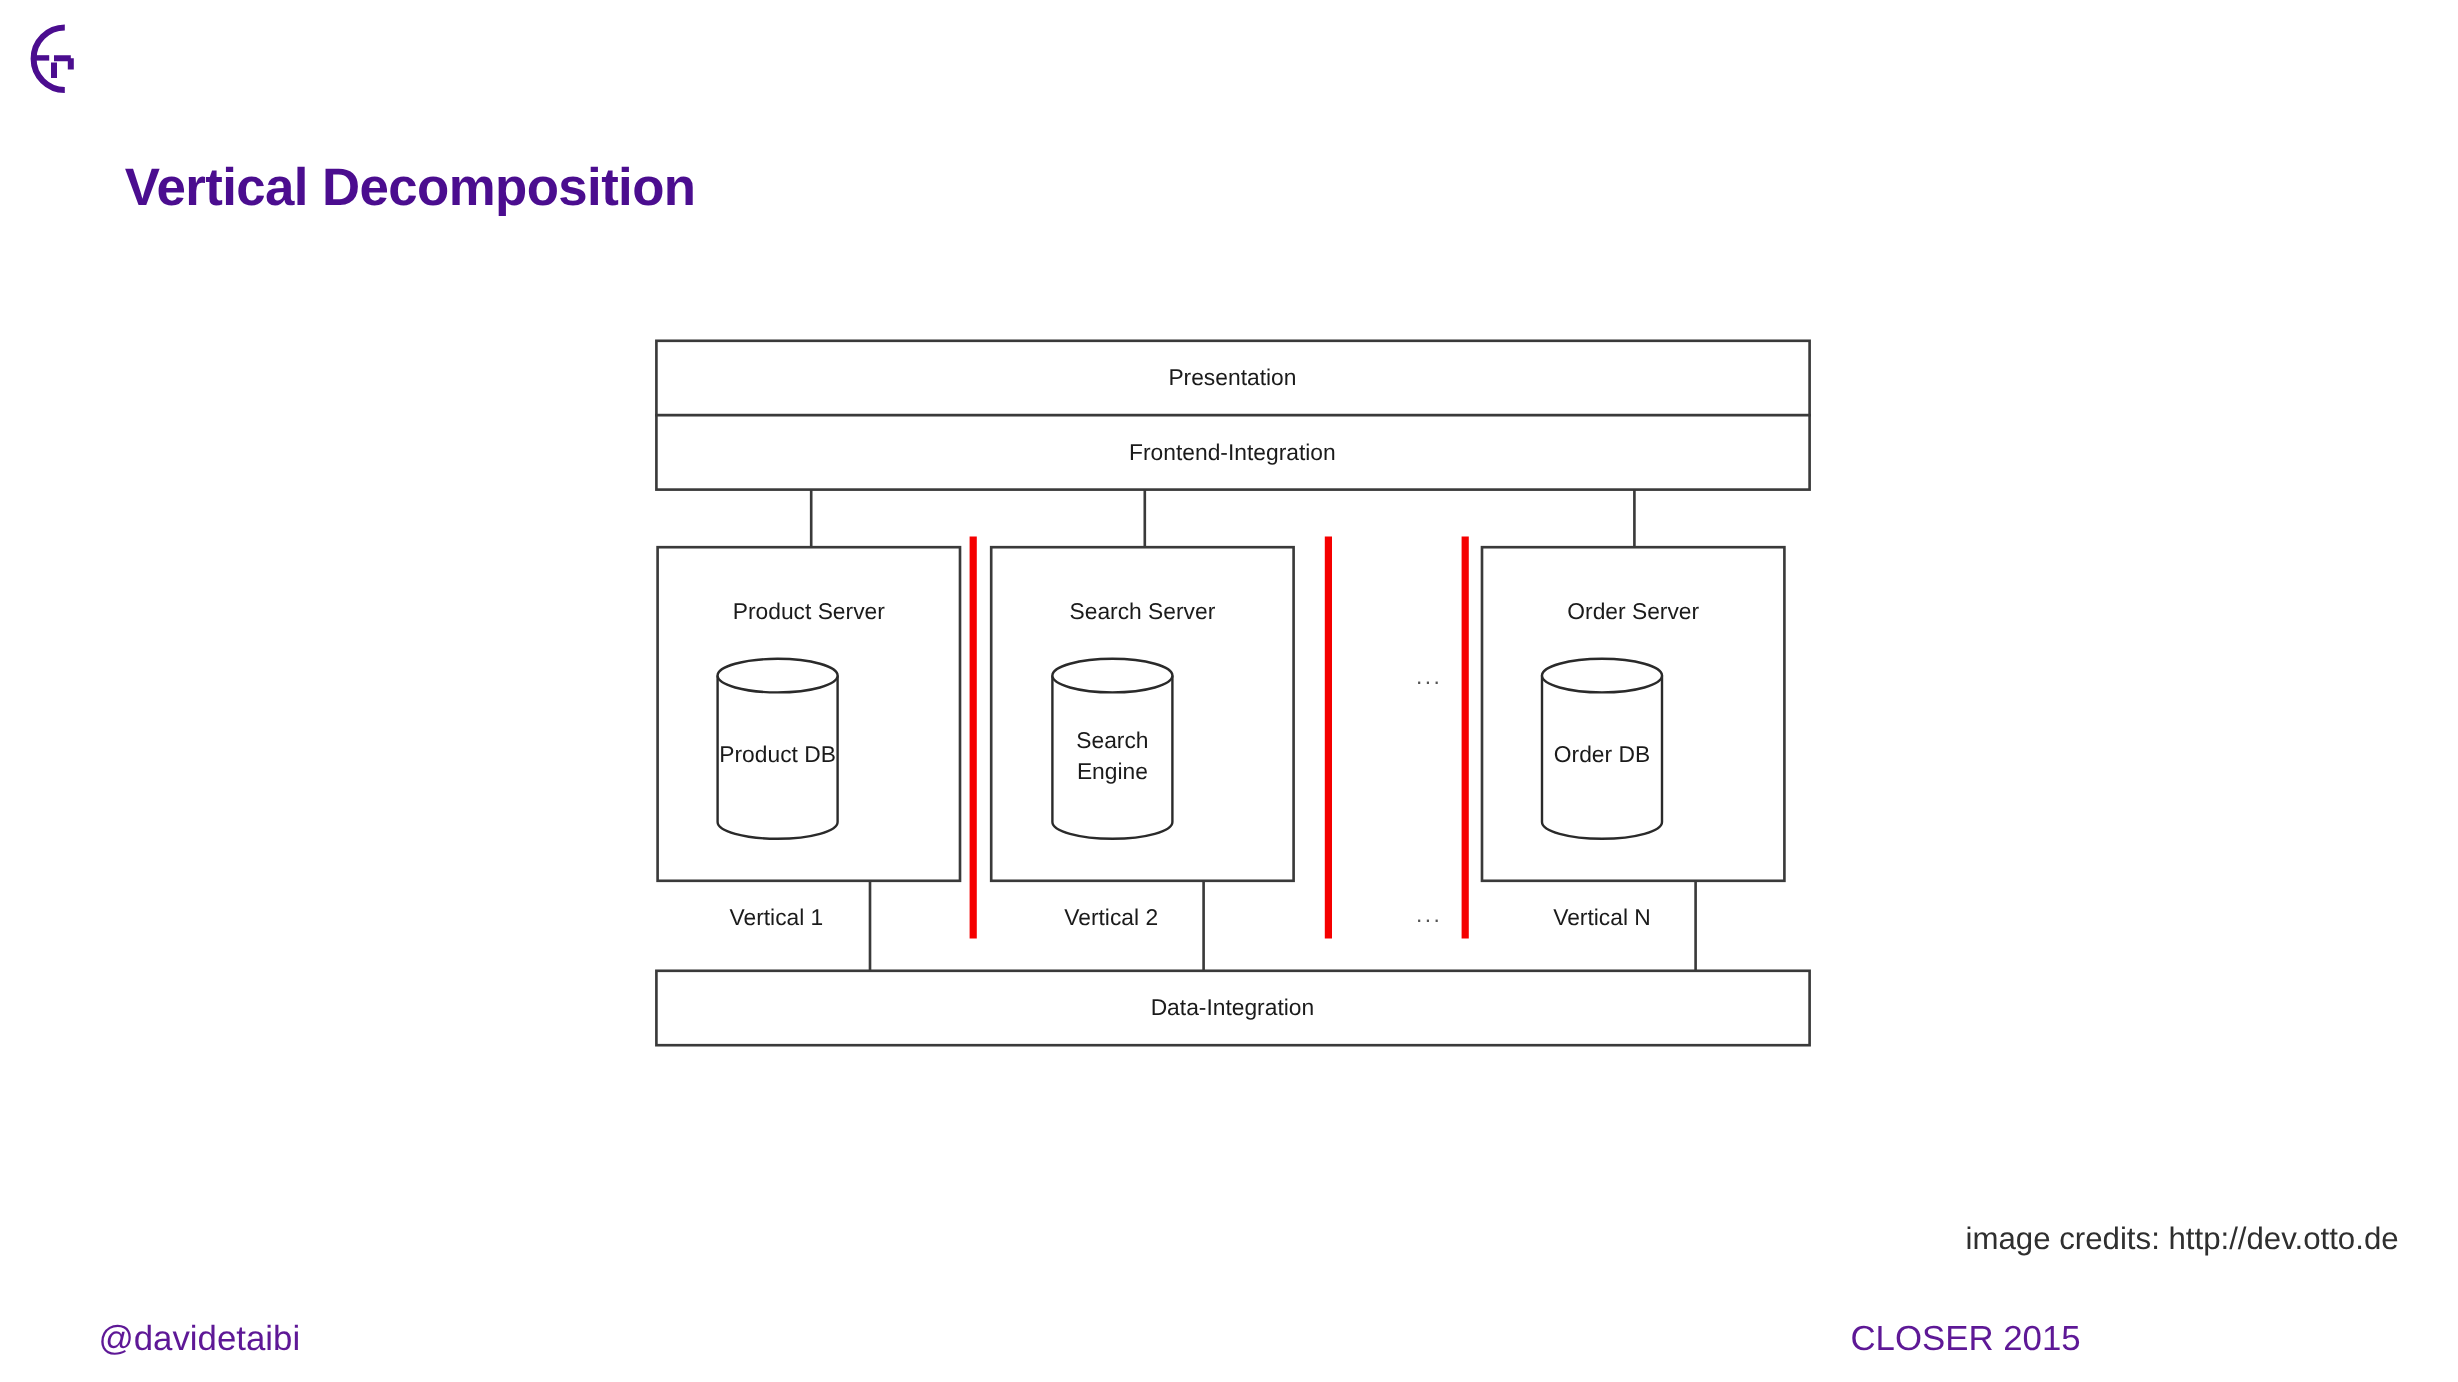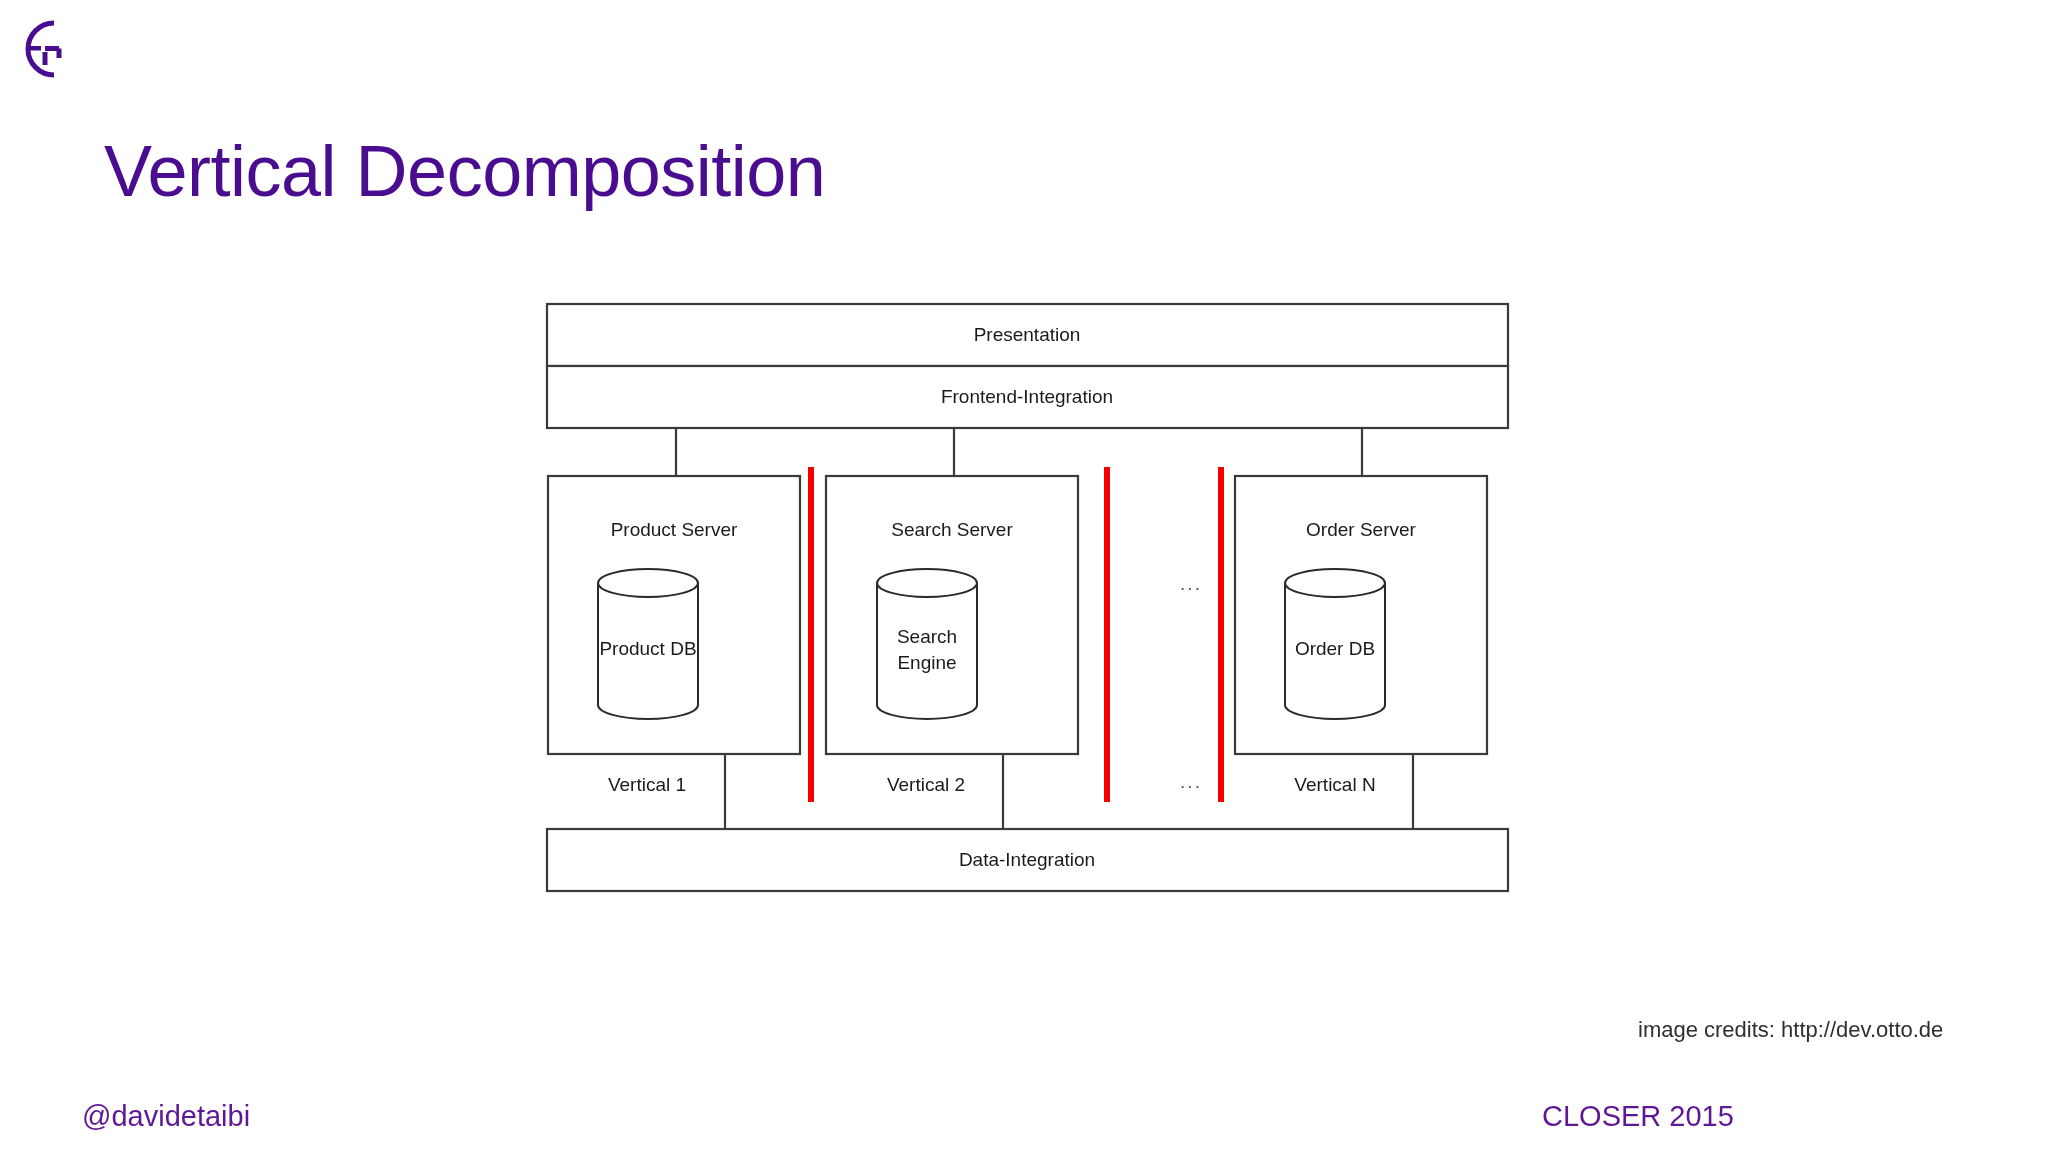--- a/index.html
+++ b/index.html
@@ -22,36 +22,35 @@
     top: 18px;
     width: 70px;
     height: 62px;
   }
 
   
   #slide-title {
     position: absolute;
     left: 104px;
     top: 135px;
-    font-size: 72px;
-    font-weight: normal;
+    font-size: 44px;
+    font-weight: bold;
     color: #4b0d8f;
     letter-spacing: -0.5px;
     white-space: nowrap;
     line-height: 1;
   }
 
   
   #diagram {
     position: absolute;
     left: 545px;
     top: 282px;
     width: 965px;
     height: 780px;
-    margin-top: 20px;
   }
   #diagram svg { display: block; }
 
   .dg-label {
     font-family: "Liberation Sans", sans-serif;
     fill: #1b1b1b;
     font-size: 19px;
     text-anchor: middle;
     dominant-baseline: middle;
   }
@@ -86,21 +85,21 @@
     stroke: #f50000;
     stroke-width: 6;
     stroke-linecap: butt;
   }
 
   
   #image-credits {
     position: absolute;
     left: 1638px;
     top: 1017px;
-    font-size: 22px;
+    font-size: 26px;
     color: #2f2f2f;
     white-space: nowrap;
   }
 
   
   #footer {
     position: absolute;
     left: 0;
     top: 1100px;
     width: 2048px;

